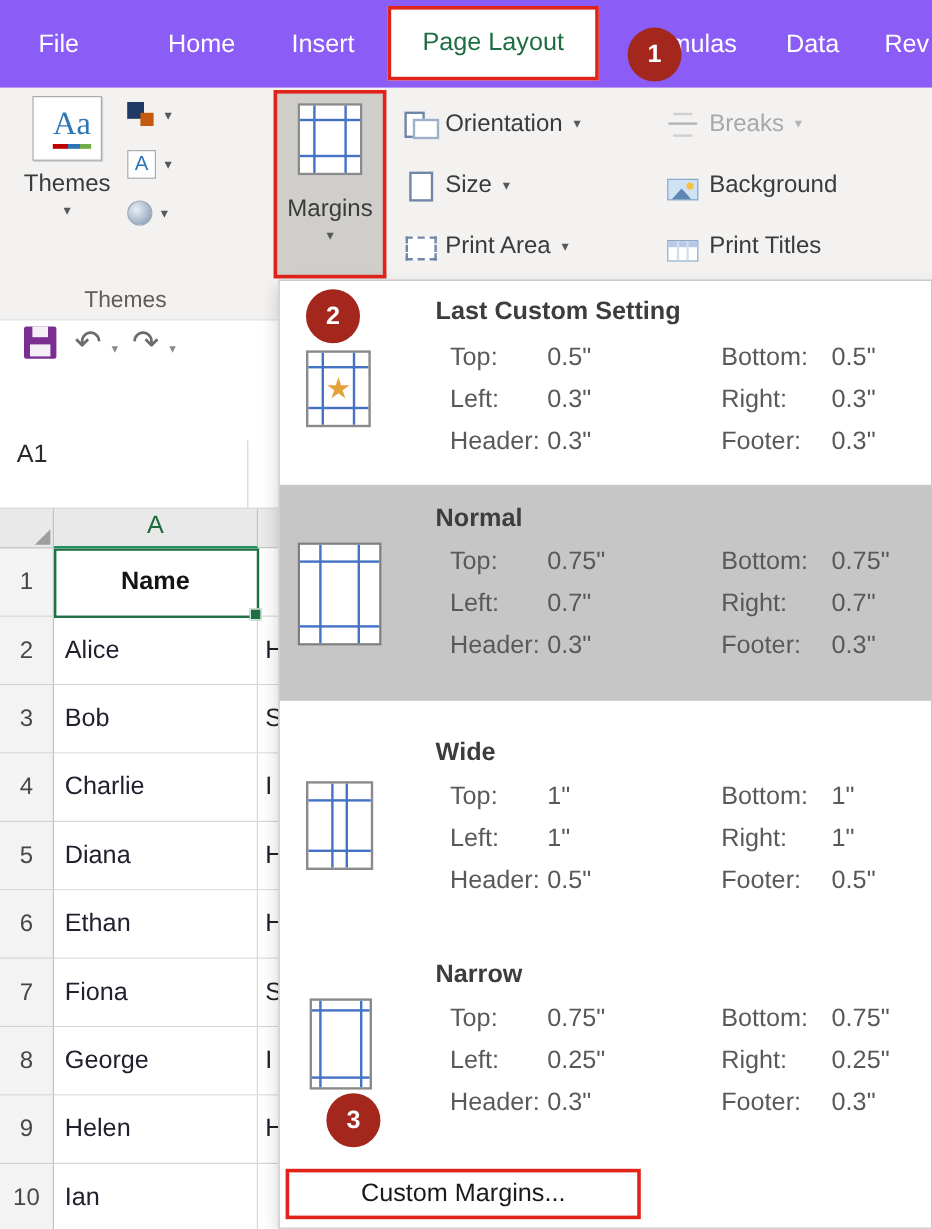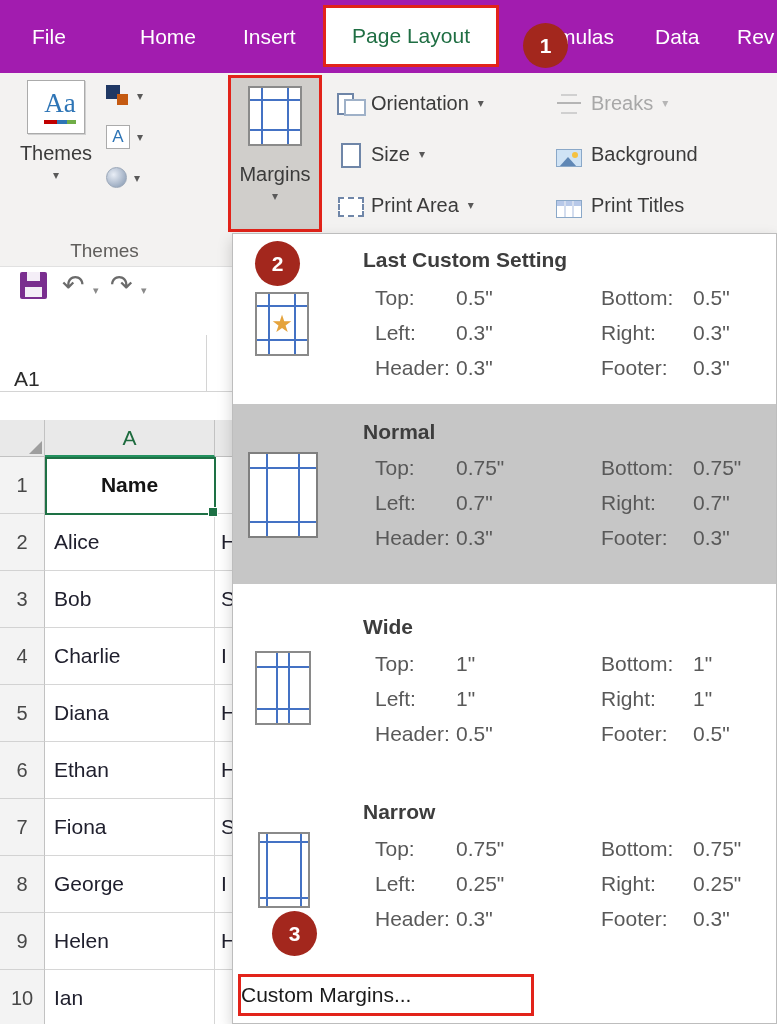--- a/index.html
+++ b/index.html
@@ -1,20 +1,20 @@
 <!DOCTYPE html>
 <html><head>
 <meta charset="utf-8">
 <style>
   * { margin:0; padding:0; box-sizing:border-box; }
   body { font-family:"Liberation Sans","DejaVu Sans",sans-serif; background:#fff; }
   .screen { position:relative; width:777px; height:1024px; overflow:hidden; background:#fff; }
 
   
-  .tabbar { position:absolute; left:0; top:0; width:777px; height:73px; background:#a21caf; z-index:2; }
+  .tabbar { position:absolute; left:0; top:0; width:777px; height:73px; background:#8b5cf6; z-index:2; }
   .tab { position:absolute; top:0; height:73px; display:flex; align-items:center; color:#fff; font-size:21px; cursor:default; }
   .tab-active { position:absolute; left:323px; top:5px; width:176px; height:62px; background:#fff;
     border:3px solid #e2231a; display:flex; align-items:center; justify-content:center;
     color:#1f6e43; font-size:21px; z-index:3; }
 
   
   .callout { position:absolute; width:45px; height:45px; border-radius:50%; background:#a3271d;
     color:#fff; display:flex; align-items:center; justify-content:center; font-size:21px; font-weight:bold; z-index:30; }
 
   
@@ -68,22 +68,22 @@
   .ic-titles::after { content:""; position:absolute; left:7px; top:0; width:2px; height:100%; background:#d4ddee; box-shadow:8px 0 0 #d4ddee; }
 
   
   .save { position:absolute; left:20px; top:272px; width:27px; height:27px; background:#7a2e8f; border-radius:2px; z-index:2; }
   .save::before { content:""; position:absolute; left:7px; top:0; width:13px; height:9px; background:#f4eef7; }
   .save::after { content:""; position:absolute; left:5px; bottom:2px; width:17px; height:10px; background:#f4eef7; }
   .qa-arrow { position:absolute; font-size:27px; color:#6b6b6b; z-index:2; line-height:1; }
   .qa-chev { position:absolute; font-size:11px; color:#8a8a8a; z-index:2; }
 
   
-  .namerow { position:absolute; left:0; top:335px; width:232px; height:57px; border-bottom:1px solid #d4d4d4;
-    display:flex; align-items:flex-end; background:#fff; z-index:2; }
+  .namerow { position:absolute; left:0; top:367px; width:232px; height:57px; border-bottom:1px solid #d4d4d4;
+    display:flex; align-items:flex-start; background:#fff; z-index:2; }
   .namerow span { margin-left:14px; font-size:21px; color:#2b2b2b; }
   .namerow .vline { position:absolute; right:25px; top:0; bottom:0; width:1px; background:#d4d4d4; }
 
   
   .grid { position:absolute; left:0; top:420px; width:232px; z-index:1; }
   .grow { display:flex; height:57px; }
   .ghead { height:37px; }
   .gc { display:flex; align-items:center; }
   .corner { width:45px; background:#e9e9e9; border-right:1px solid #c2c2c2; border-bottom:1px solid #c2c2c2; position:relative; }
   .tri { position:absolute; right:2px; bottom:2px; width:0; height:0; border-left:13px solid transparent; border-bottom:13px solid #9e9e9e; }
@@ -108,21 +108,21 @@
   .mline { position:absolute; left:142px; display:flex; font-size:21px; color:#595959; }
   .mll { width:81px; }
   .mlv { width:145px; }
   .mrl { width:92px; }
   .mrv { flex:1; }
   .pg-last   { position:absolute; left:22px; top:50px; width:54px; height:64px; }
   .pg-normal { position:absolute; left:15px; top:48px; width:70px; height:86px; border-color:#7f7f7f; }
   .pg-wide   { position:absolute; left:22px; top:44px; width:56px; height:74px; }
   .pg-narrow { position:absolute; left:25px; top:40px; width:52px; height:76px; }
   .custom-box { position:absolute; left:5px; top:740px; width:296px; height:42px; border:3px solid #e2231a;
-    background:#fff; display:flex; align-items:center; font-size:21px; color:#1a1a1a; }
+    background:#fff; display:flex; align-items:center; justify-content:center; font-size:21px; color:#1a1a1a; }
 </style>
 </head>
 <body>
 
 <div class="screen">
 
   <div class="tabbar">
     <div class="tab" style="left:32px">File</div>
     <div class="tab" style="left:140px">Home</div>
     <div class="tab" style="left:243px">Insert</div>

